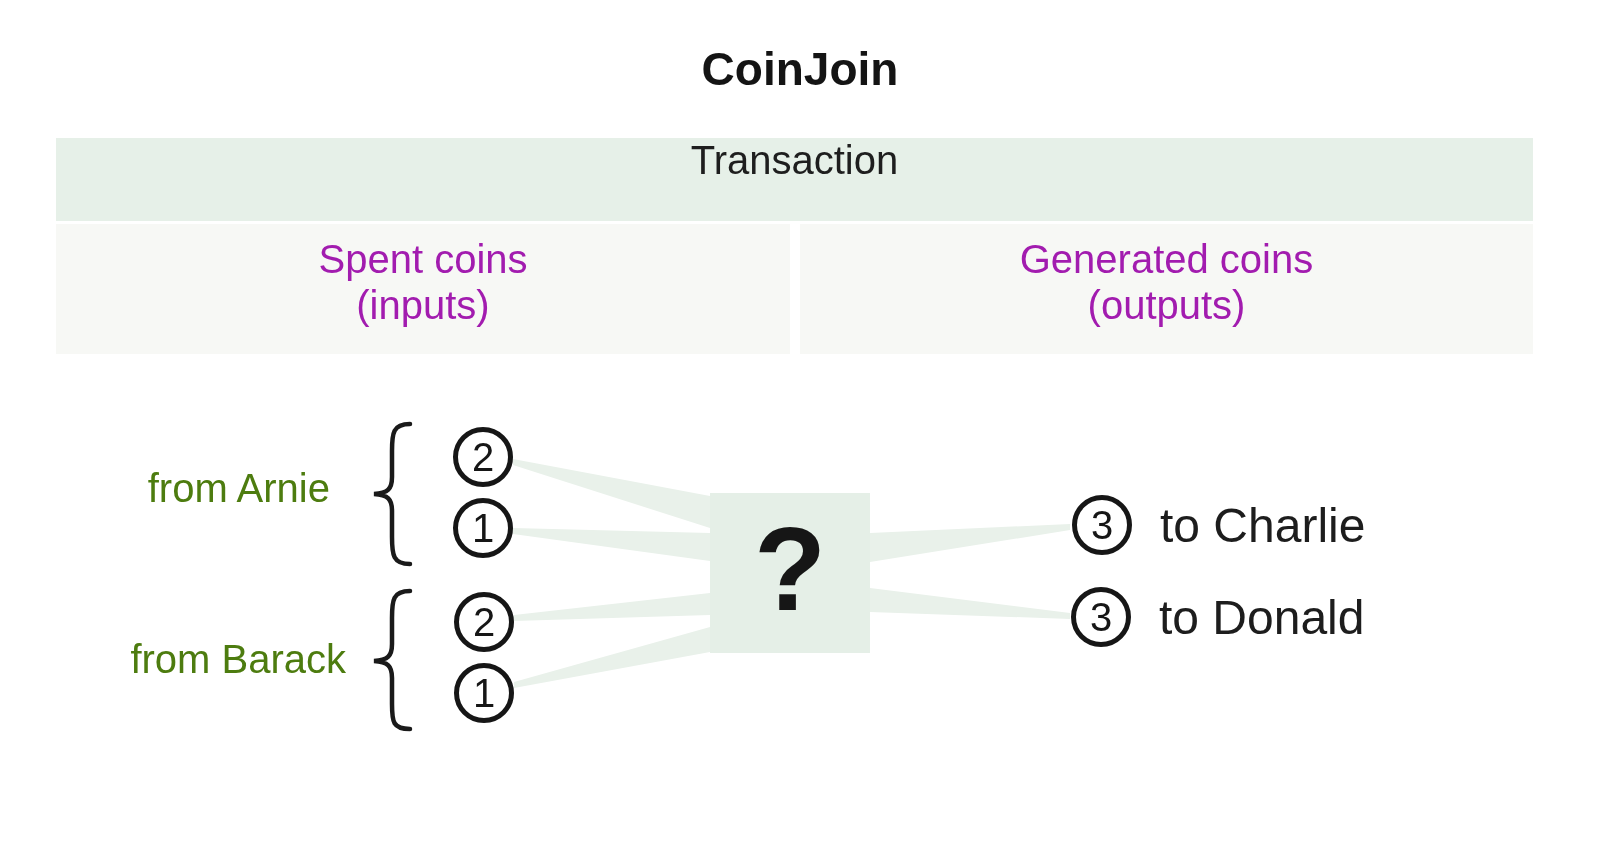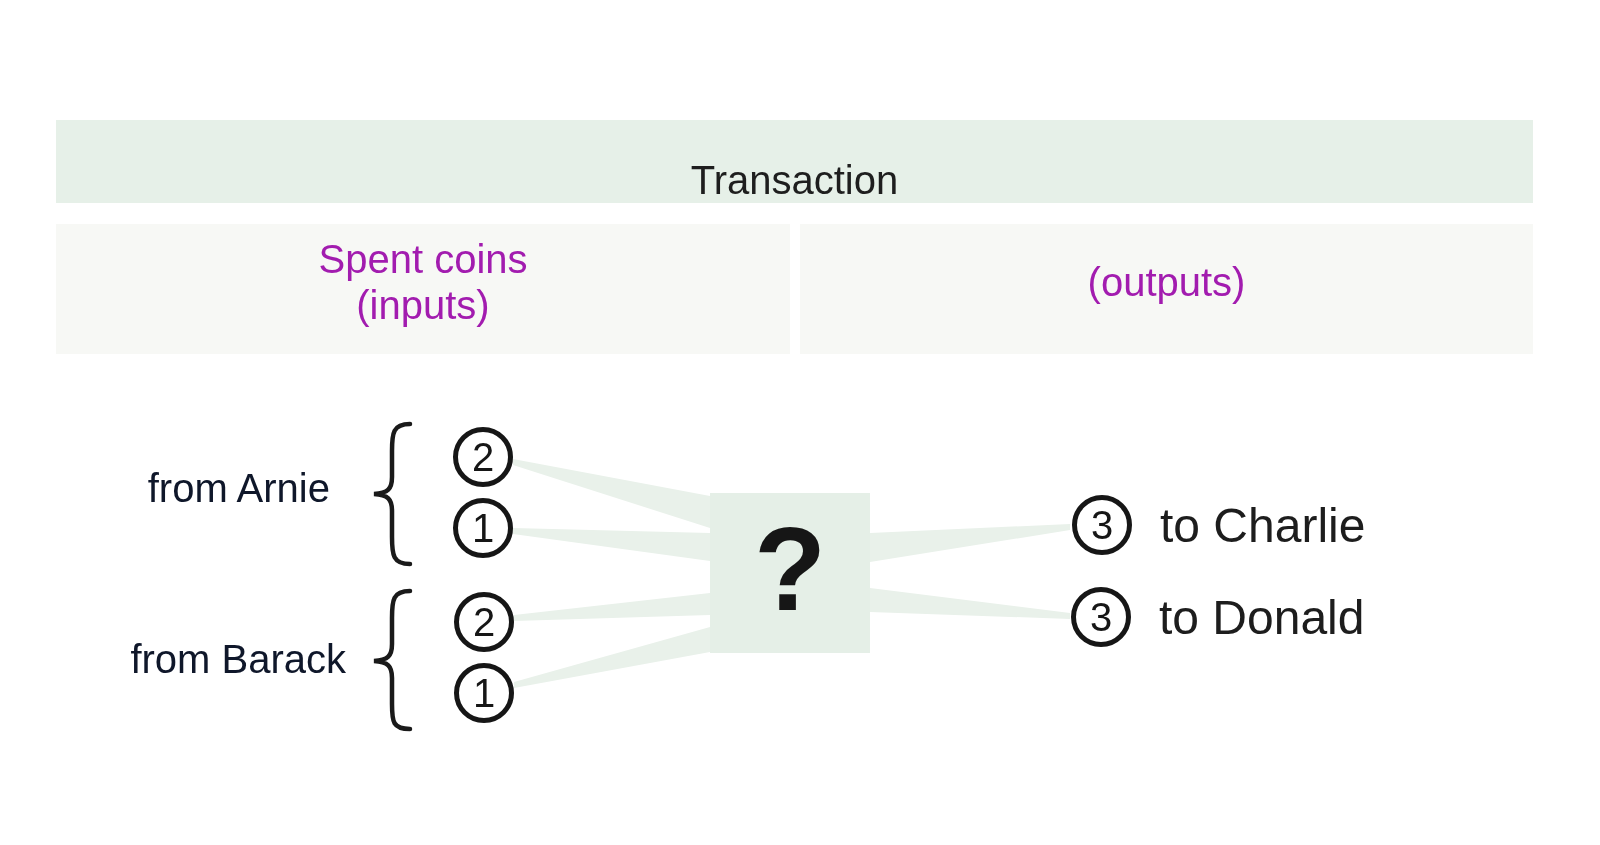--- a/index.html
+++ b/index.html
@@ -5,42 +5,42 @@
   html,body{margin:0;padding:0;background:#ffffff;}
   .canvas{
     position:relative;width:1600px;height:845px;overflow:hidden;
     font-family:"Liberation Sans",sans-serif;color:#1c1c1c;background:#ffffff;
   }
   .title{
     position:absolute;left:0;top:42px;width:1600px;text-align:center;
     font-size:46px;font-weight:700;color:#141414;
   }
   .txn-bar{
-    position:absolute;left:56px;top:120px;width:1477px;height:83px;
-    background:#e6f0e8;display:flex;align-items:flex-end;justify-content:center;
+    position:absolute;left:56px;top:138px;width:1477px;height:83px;
+    background:#e6f0e8;display:flex;align-items:flex-start;justify-content:center;
     font-size:40px;color:#1e1e1e;
   }
   .panel{
     position:absolute;top:224px;height:130px;background:#f7f8f5;
     display:flex;flex-direction:column;align-items:center;justify-content:center;
     padding-bottom:14px;box-sizing:border-box;
     font-size:40px;line-height:46px;color:#a21caf;text-align:center;
   }
   .panel.left{left:56px;width:734px;}
   .panel.right{left:800px;width:733px;}
   .overlay{position:absolute;left:0;top:0;width:1600px;height:845px;}
   .beam{fill:#e9f1ea;}
   .brace{fill:none;stroke:#1a1a1a;stroke-width:4.5;stroke-linecap:round;}
   .coin{
     position:absolute;width:50px;height:50px;border:5px solid #161616;border-radius:50%;
     background:#ffffff;display:flex;align-items:center;justify-content:center;
     font-size:40px;color:#161616;line-height:1;
   }
   .owner-label{
-    position:absolute;font-size:40px;line-height:44px;color:#0f172a;text-align:right;
+    position:absolute;font-size:40px;line-height:44px;color:#4d7c0f;text-align:right;
   }
   .owner-label.arnie{left:60px;top:466px;width:270px;}
   .owner-label.barack{left:68px;top:637px;width:278px;}
   .mixer{
     position:absolute;left:710px;top:493px;width:160px;height:160px;background:#e5efe7;
     display:flex;align-items:center;justify-content:center;
   }
   .mixer .qmark{font-size:118px;font-weight:700;color:#161616;transform:translateY(-4px);}
   .output-row{
     position:absolute;display:flex;align-items:center;gap:28px;height:60px;
@@ -48,31 +48,33 @@
   .output-row.charlie{left:1072px;top:495px;}
   .output-row.donald{left:1071px;top:587px;}
   .output-row .coin{position:static;flex:0 0 auto;}
   .out-label{font-size:48px;color:#1d1d1d;white-space:nowrap;}
 </style>
 </head>
 <body>
 
 <div class="canvas">
 
+  <div class="title">CoinJoin</div>
 
   <div class="txn-bar">
     <span>Transaction</span>
   </div>
 
   <div class="panel left">
     <div>Spent coins</div>
     <div>(inputs)</div>
   </div>
 
   <div class="panel right">
+    <div>Generated coins</div>
     <div>(outputs)</div>
   </div>
 
   <svg class="overlay" viewBox="0 0 1600 845" aria-hidden="true">
     <polygon class="beam" points="513,459 710,496 710,528 513,465"></polygon>
     <polygon class="beam" points="513,528 710,533 710,561 513,534"></polygon>
     <polygon class="beam" points="514,615 710,593 710,615 514,621"></polygon>
     <polygon class="beam" points="514,682 710,627 710,652 514,688"></polygon>
     <polygon class="beam" points="870,533 1070,524 1070,530 870,562"></polygon>
     <polygon class="beam" points="870,588 1070,613 1070,619 870,612"></polygon>

